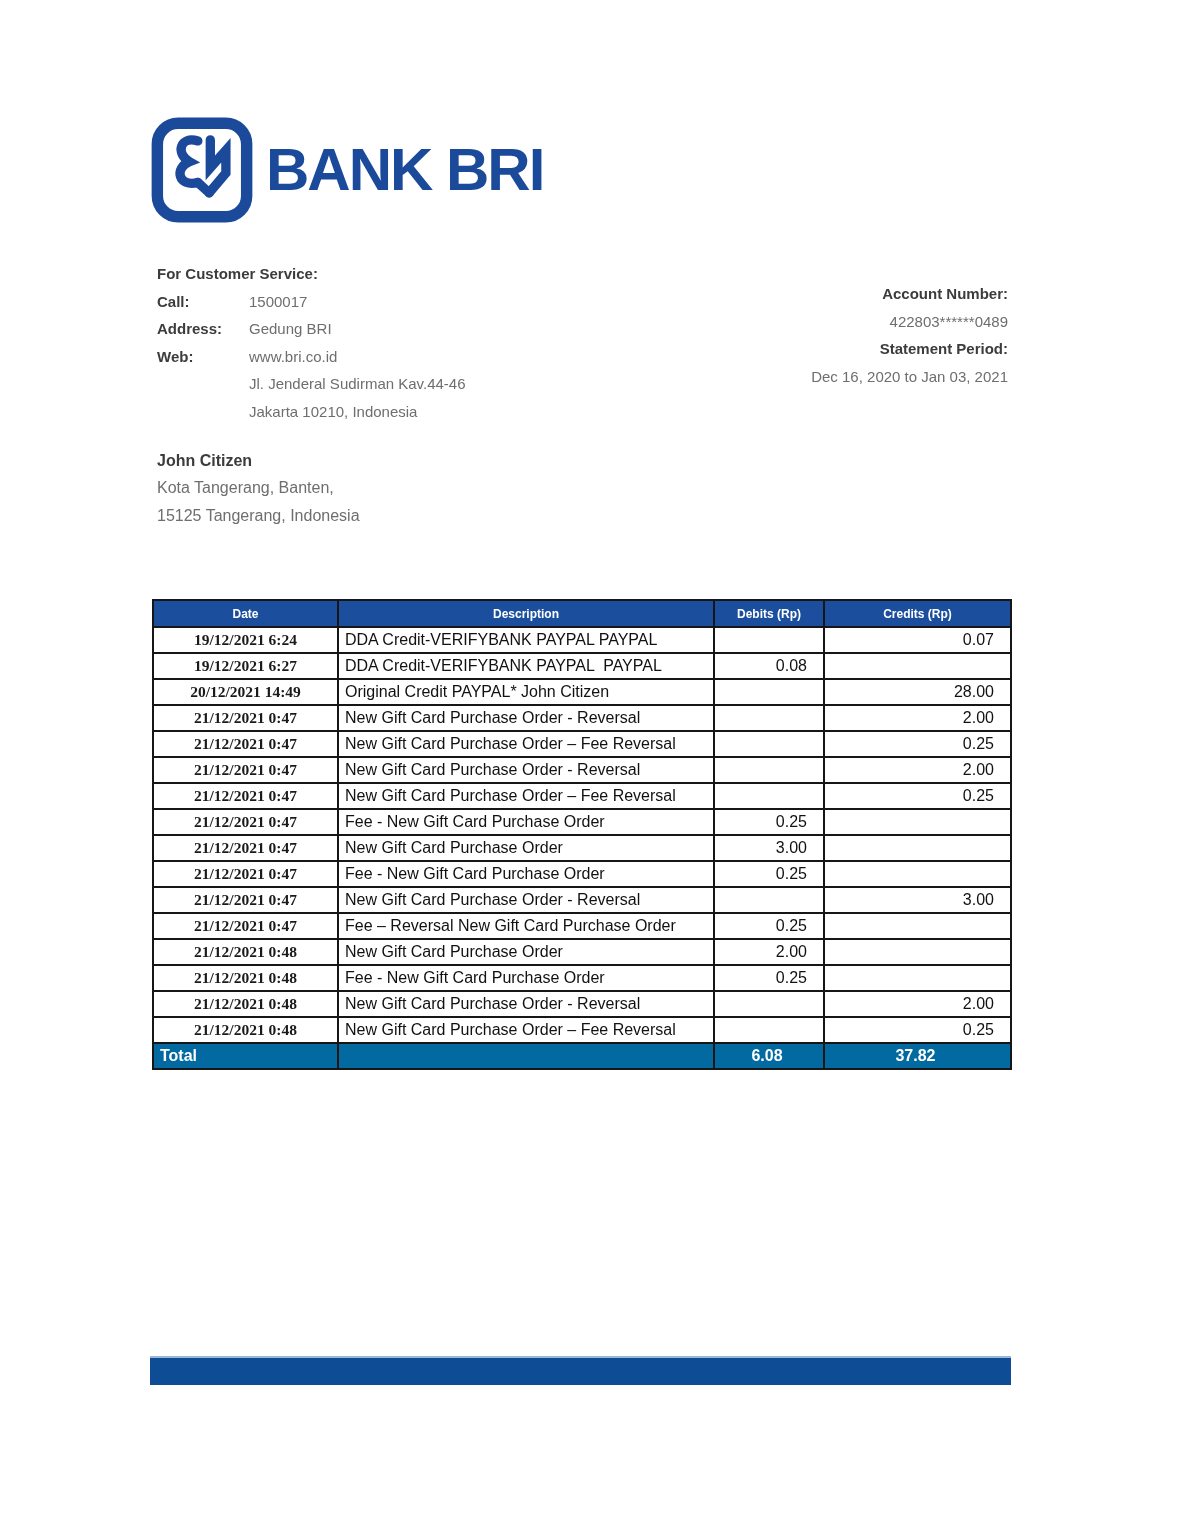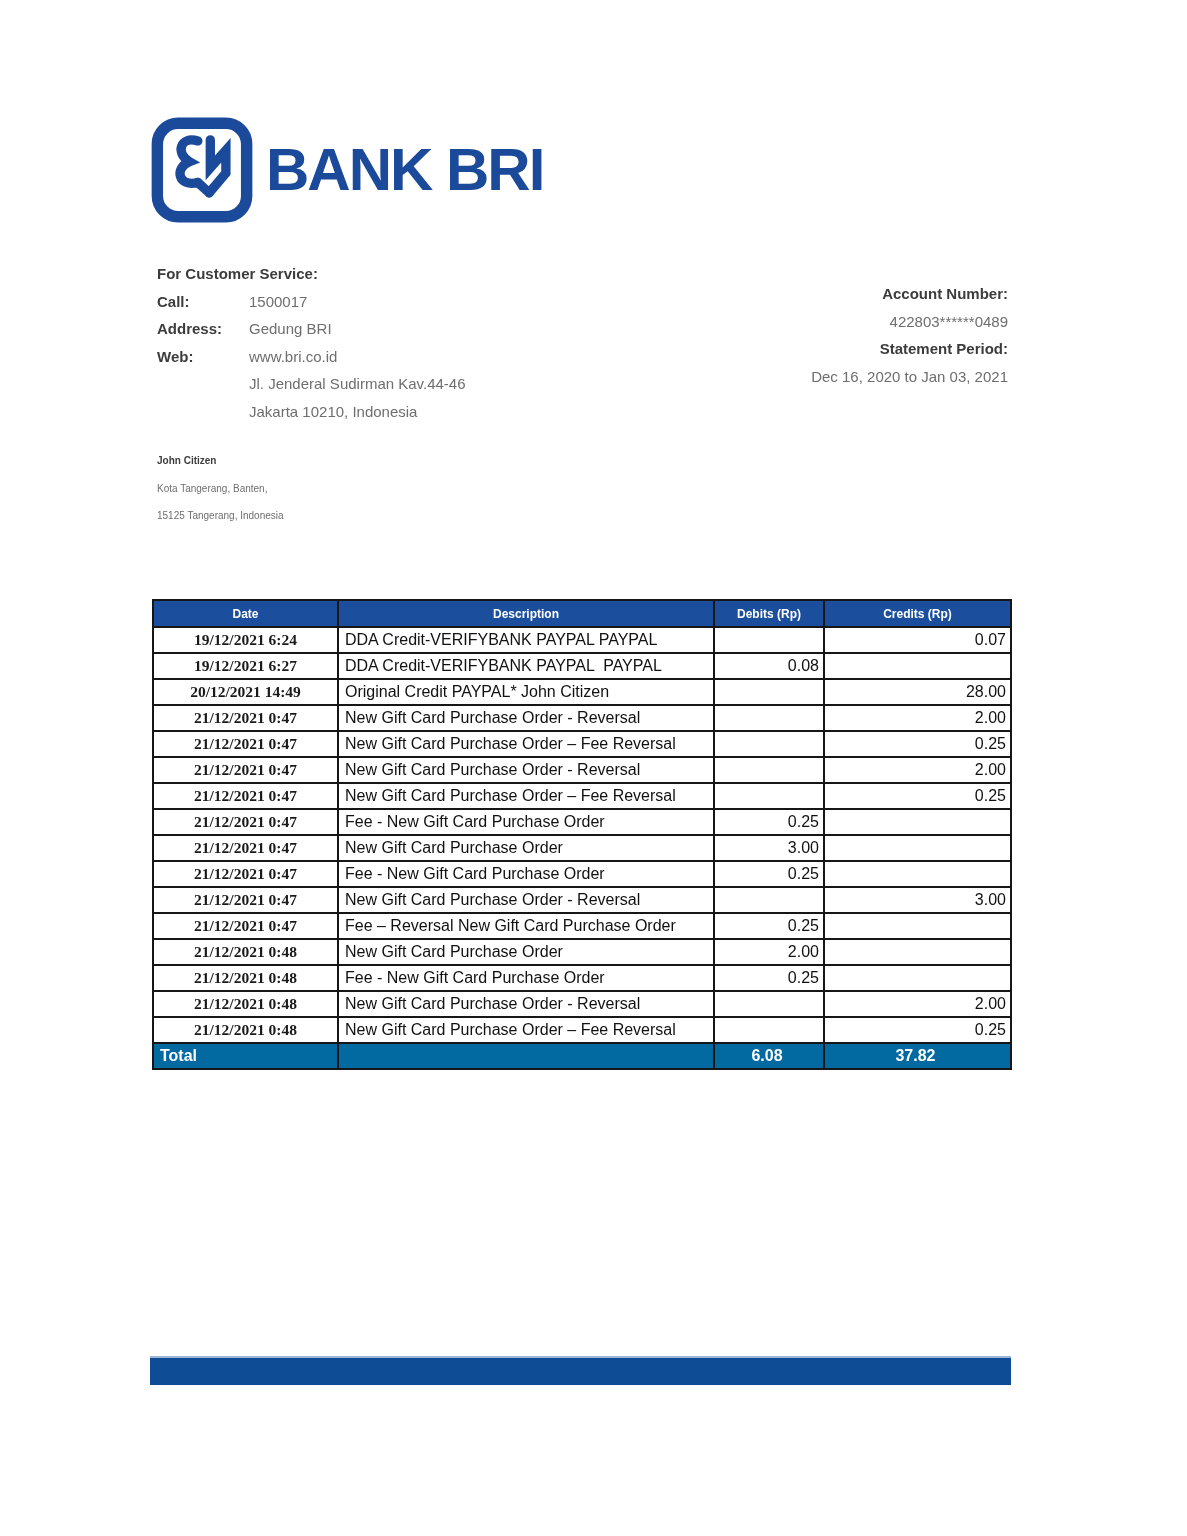--- a/index.html
+++ b/index.html
@@ -55,21 +55,21 @@
     color: #6e6e6e;
     margin-top: 20px;
   }
   .acct-line { height: 27.5px; display: flex; align-items: center; justify-content: flex-end; }
   .acct-bold { font-weight: bold; color: #3c3c3c; }
 
   .customer-block {
     position: absolute;
     left: 157px;
     top: 447px;
-    font-size: 10px;
+    font-size: 16px;
     color: #6e6e6e;
   }
   .customer-block .cust-line { height: 27.5px; display: flex; align-items: center; }
   .cust-name { font-weight: bold; color: #3c3c3c; }
 
   
   .tx-table {
     position: absolute;
     left: 152px;
     top: 599px;
@@ -103,21 +103,21 @@
     color: #1a1a1a;
   }
   .td-desc {
     text-align: left;
     padding-left: 6px;
     font-size: 16px;
     color: #111111;
   }
   .td-amt {
     text-align: right;
-    padding-right: 4px;
+    padding-right: 16px;
     font-size: 16px;
     color: #111111;
     margin-left: 12px;
   }
   .tx-table tfoot td {
     background: #0369a1;
     color: #ffffff;
     font-weight: bold;
     font-size: 16px;
     height: 26px;

